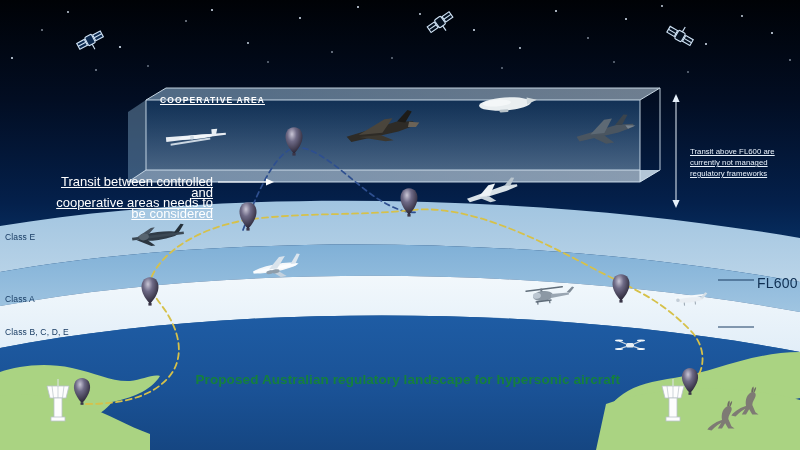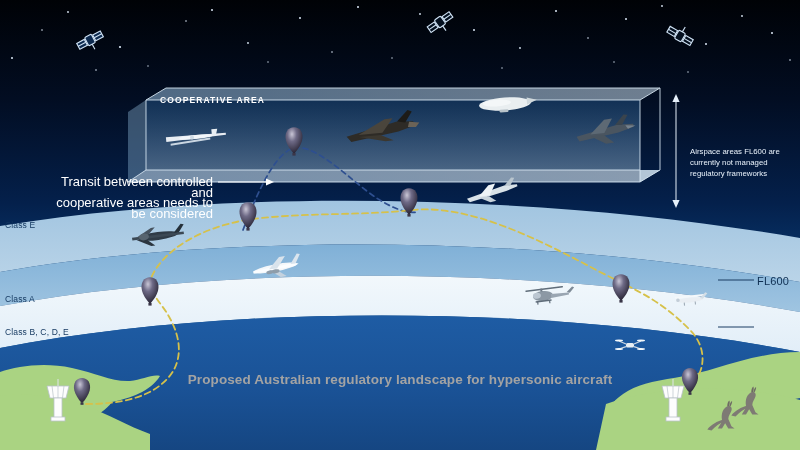--- a/index.html
+++ b/index.html
@@ -5,48 +5,48 @@
   html,body{margin:0;padding:0;background:#000;}
   #stage{
     position:relative;width:800px;height:450px;overflow:hidden;
     font-family:"Liberation Sans", sans-serif;
     background:#000;
   }
   .layer{position:absolute;top:0;left:0;width:800px;height:450px;}
   svg.layer{display:block;}
 
   
-  .txt{position:absolute;color:#fff;white-space:pre-line;}
+  .txt{position:absolute;color:#fff;white-space:pre-line;text-decoration:underline;}
   #coop-label{
     left:160px;top:95px;font-size:8.5px;font-weight:bold;
     letter-spacing:1.1px;color:#ffffff;
   }
   #note-left{
     left:48px;top:177px;width:165px;text-align:right;
     font-size:13px;line-height:10.5px;color:#ffffff;
   }
   #note-right{
     left:690px;top:146px;width:104px;text-align:left;
     font-size:7.8px;line-height:11px;color:#e9f2fb;
   }
   .classlabel{
     position:absolute;left:5px;font-size:8.5px;color:#12365e;
     letter-spacing:.15px;
   }
-  #cls-e{top:220px;text-align:right;}
+  #cls-e{top:232px;text-align:right;}
   #cls-a{top:294px;}
   #cls-bcde{top:327px;}
   .fl{
-    position:absolute;font-size:11px;color:#0f2f52;letter-spacing:.2px;text-align:right;
+    position:absolute;font-size:14px;color:#0f2f52;letter-spacing:.2px;text-align:right;
   }
   #fl600{left:757px;top:275px;}
   #fl180{left:757px;top:322px;margin-left:48px;}
   #title{
-    position:absolute;left:180px;top:370px;width:440px;text-align:center;
-    color:#a3a3a3;font-size:13.5px;font-weight:bold;line-height:19px;
+    position:absolute;left:180px;top:370px;width:440px;text-align:right;
+    color:#15803d;font-size:13.5px;font-weight:bold;line-height:19px;
     letter-spacing:.1px;
   }
 </style>
 </head>
 <body>
 
 <div id="stage">
 
   <svg class="layer" viewBox="0 0 800 450">
     <defs>
@@ -370,21 +370,21 @@
       <polygon points="676,94 672.4,102 679.6,102" fill="#e6f0fa"></polygon>
       <polygon points="676,208 672.4,200 679.6,200" fill="#e6f0fa"></polygon>
     </g>
   </svg>
 
   <div class="txt" id="coop-label">COOPERATIVE AREA</div>
 
   <div class="txt" id="note-left">Transit between controlled and
 cooperative areas needs to be considered</div>
 
-  <div class="txt" id="note-right">Airspace areas FL600 are
+  <div class="txt" id="note-right">Transit above FL600 are
 currently not managed
 regulatory frameworks</div>
 
   <div class="classlabel" id="cls-e">Class E</div>
   <div class="classlabel" id="cls-a">Class A</div>
   <div class="classlabel" id="cls-bcde">Class B, C, D, E</div>
 
   <div class="fl" id="fl600">FL600</div>
   <div class="fl" id="fl180">FL180</div>
 

